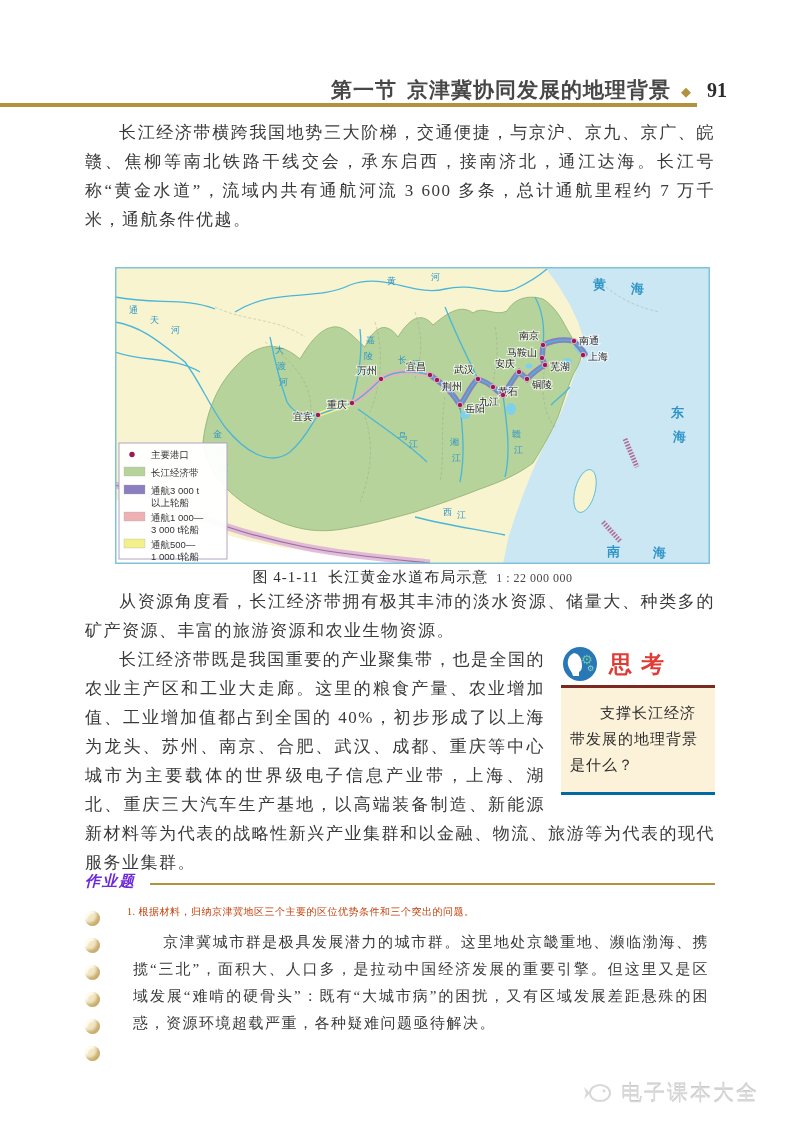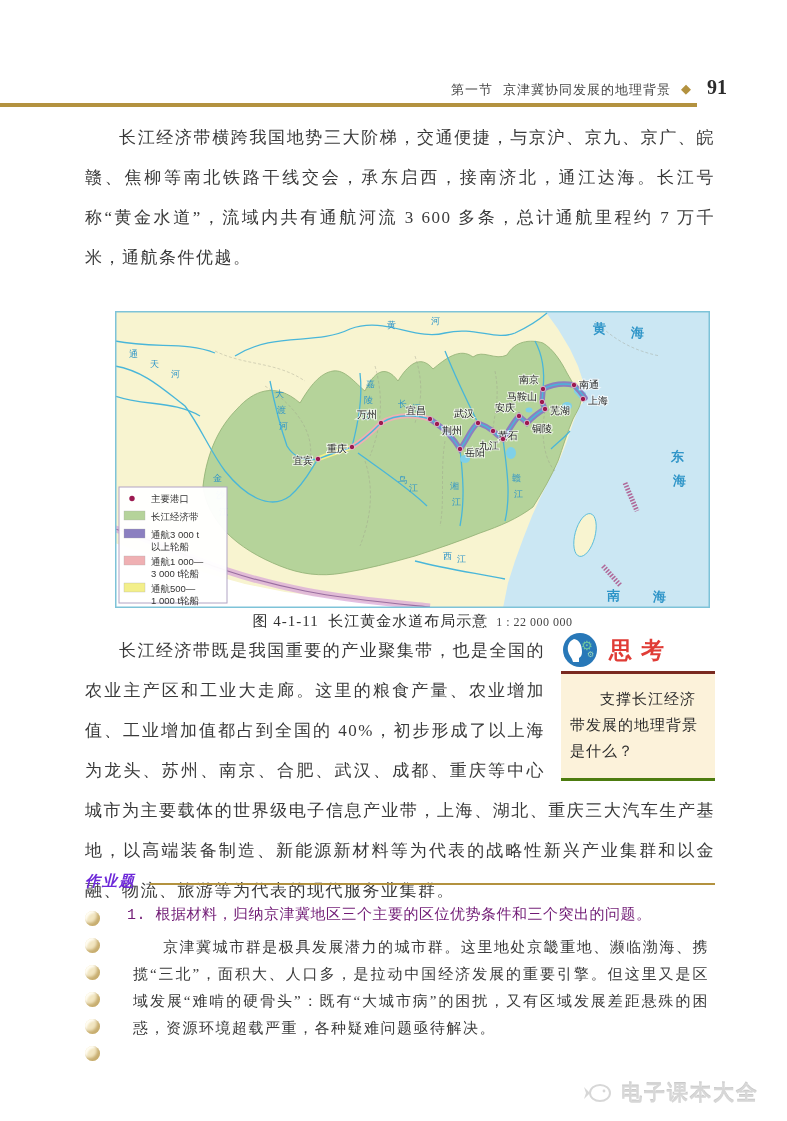--- a/index.html
+++ b/index.html
@@ -1,66 +1,66 @@
 <!DOCTYPE html>
 <html><head>
 <meta charset="utf-8">
 <style>
   html,body{margin:0;padding:0;background:#ffffff;}
   .page{position:relative;width:787px;height:1121px;background:#fff;overflow:hidden;
         font-family:"Liberation Serif","DejaVu Serif",serif;color:#333;}
   
   .header{position:absolute;top:76px;left:0;width:100%;height:32px;}
   .header-row{position:absolute;right:60px;top:0;display:flex;align-items:baseline;gap:10px;}
-  .header-title{font-family:"Liberation Sans","DejaVu Sans",sans-serif;font-weight:normal;
-                font-size:13px;color:#474747;letter-spacing:1px;}
+  .header-title{font-family:"Liberation Sans","DejaVu Sans",sans-serif;font-weight:bold;
+                font-size:21px;color:#474747;letter-spacing:1px;}
   .header-diamond{color:#b3923f;font-size:13px;transform:translateY(-1px);}
   .page-num{font-size:20px;color:#2b2b2b;font-weight:bold;margin-left:6px;}
   .gold-rule{position:absolute;top:103px;left:0;width:697px;height:4px;background:#b3923f;}
   
   .body-col{position:absolute;left:85px;top:118px;width:630px;}
-  p.cn{margin:0;font-size:17px;line-height:40px;letter-spacing:1.5px;
+  p.cn{margin:0;font-size:17px;line-height:29px;letter-spacing:1.5px;
        text-align:justify;text-indent:2em;color:#3a3a3a;}
   
   .map-wrap{margin:33px 0 0 30px;width:595px;}
   .map-frame{width:595px;height:297px;}
   .map-caption{text-align:center;font-size:15px;color:#2f2f2f;letter-spacing:1px;}
   .map-caption .scale{font-size:12px;letter-spacing:0.5px;color:#444;margin-left:8px;}
   .after-map{margin-top:42px;}
   
   .plabel{font-family:"Liberation Sans","DejaVu Sans",sans-serif;font-size:10px;fill:#1c1c1c;
           paint-order:stroke;stroke:rgba(255,255,255,.75);stroke-width:2px;}
   .llabel{font-family:"Liberation Sans","DejaVu Sans",sans-serif;font-size:9.5px;fill:#333;}
   .sea-ch{font-family:"Liberation Serif","DejaVu Serif",serif;font-size:13px;fill:#2f95c8;font-weight:bold;}
   .riv-ch{font-family:"Liberation Serif","DejaVu Serif",serif;font-size:9px;fill:#2f95c8;}
   
   .think{float:right;width:154px;margin:0 0 6px 16px;}
   .think-head{display:flex;align-items:center;gap:10px;margin-bottom:2px;}
   .think-title{font-family:"Liberation Sans","DejaVu Sans",sans-serif;font-weight:bold;
                font-size:23px;color:#e03c36;letter-spacing:9px;}
-  .think-box{border-top:3px solid #7a2a20;border-bottom:3px solid #4d7c0f;background:#fcf2da;
+  .think-box{border-top:3px solid #7a2a20;border-bottom:3px solid #0369a1;background:#fcf2da;
              padding:12px 9px 14px 9px;font-size:15px;line-height:26px;letter-spacing:1px;
              text-indent:2em;color:#2e2e2e;}
   
   .homework{position:absolute;left:85px;top:872px;width:630px;}
   .hw-titlerow{display:flex;align-items:center;gap:14px;}
   .hw-title{font-style:italic;font-weight:bold;font-size:15px;color:#6d28d9;letter-spacing:2px;white-space:nowrap;}
   .hw-rule{flex:1;height:2px;background:#b3923f;margin-top:4px;}
   .hw-body{display:flex;margin-top:14px;}
   .hw-bullets{width:42px;display:flex;flex-direction:column;gap:12px;padding-top:6px;}
   .bead{width:15px;height:15px;border-radius:50%;background:#f2e6c2;
         box-shadow:inset -3px -3px 3px #c7ad6f, inset 2px 2px 2px #fffdf4;}
   .hw-content{flex:1;}
-  .hw-q1{font-family:Liberation Mono, monospace;font-size:15px;color:#701a75;
+  .hw-q1{font-family:Liberation Serif, serif;font-size:10px;color:#c2410c;
          letter-spacing:0.5px;margin:0 0 10px 0;}
   .hw-material{margin:6px;font-size:15px;line-height:27px;letter-spacing:1.5px;
                text-align:justify;text-indent:2em;color:#3a3a3a;}
   
   .wm{position:absolute;right:28px;bottom:14px;display:flex;align-items:center;gap:8px;}
-  .wm-text{font-family:"Liberation Sans","DejaVu Sans",sans-serif;font-weight:bold;font-size:21px;
+  .wm-text{font-family:"Liberation Sans","DejaVu Sans",sans-serif;font-weight:normal;font-size:21px;
            color:#d7d7d7;letter-spacing:2px;text-shadow:0 1px 0 #fff,0 -1px 0 #c9c9c9;}
 </style>
 </head>
 <body>
 
 <div class="page">
 
   <div class="header">
     <div class="header-row">
       <span class="header-title">第一节</span>
@@ -226,20 +226,21 @@
             </g>
         </g>
 
         <rect x="0.75" y="0.75" width="593.5" height="295.5" fill="none" stroke="#7ec3d8" stroke-width="1.5"></rect>
       </svg>
       <div class="map-caption">
         <span>图 4-1-11</span>&nbsp;&nbsp;<span>长江黄金水道布局示意</span><span class="scale">1 : 22 000 000</span>
       </div>
     </div>
 
+    <p class="cn after-map">从资源角度看，长江经济带拥有极其丰沛的淡水资源、储量大、种类多的矿产资源、丰富的旅游资源和农业生物资源。</p>
 
     <div style="margin-top:0;">
 
       <div class="think">
         <div class="think-head">
           <svg width="38" height="38" viewBox="0 0 38 38">
             <circle cx="19" cy="19" r="17" fill="#2878b8"></circle>
             <path d="M13,8 C8,10 6,15 7,20 C8,24 10,26 11,28 L12,31 L18,31 L18,27 C20,26 21,24 21,21 C21,13 18,9 13,8 Z" fill="#ffffff"></path>
             <text x="20" y="19" font-size="13" fill="#6fc6a0" font-family="'DejaVu Sans',sans-serif">⚙</text>
             <text x="26" y="26" font-size="8" fill="#9ad8b8" font-family="'DejaVu Sans',sans-serif">⚙</text>

